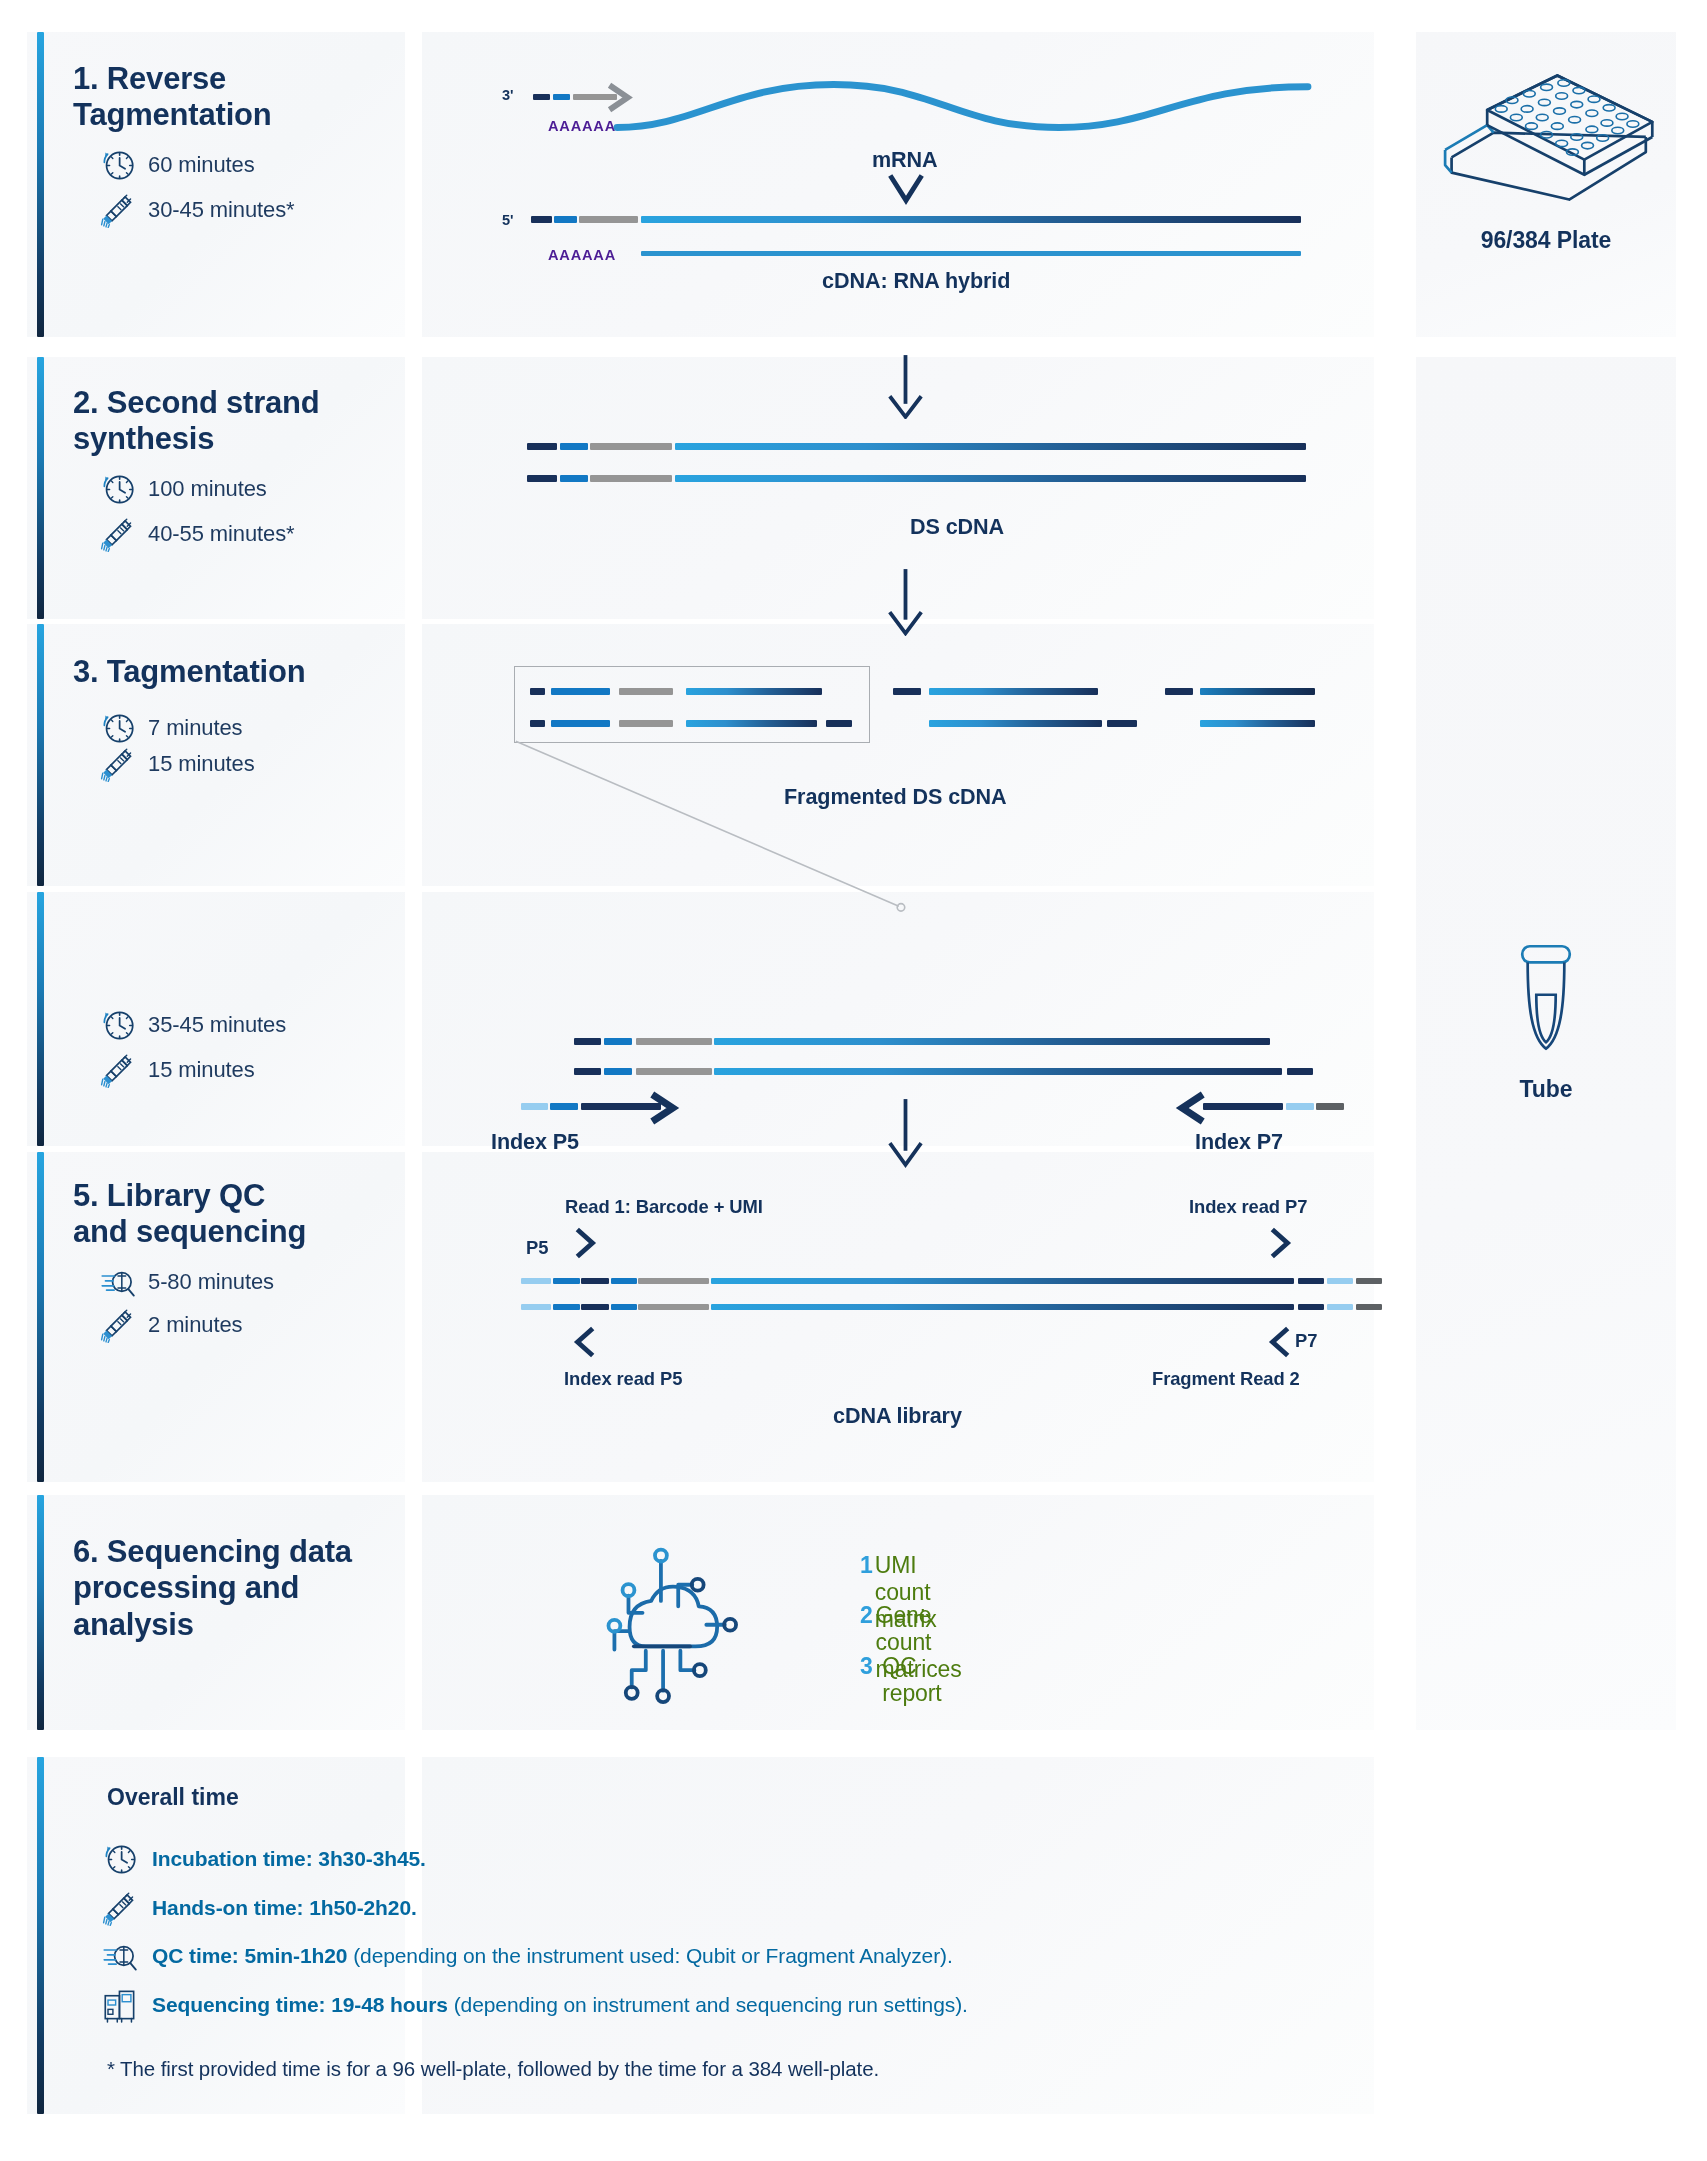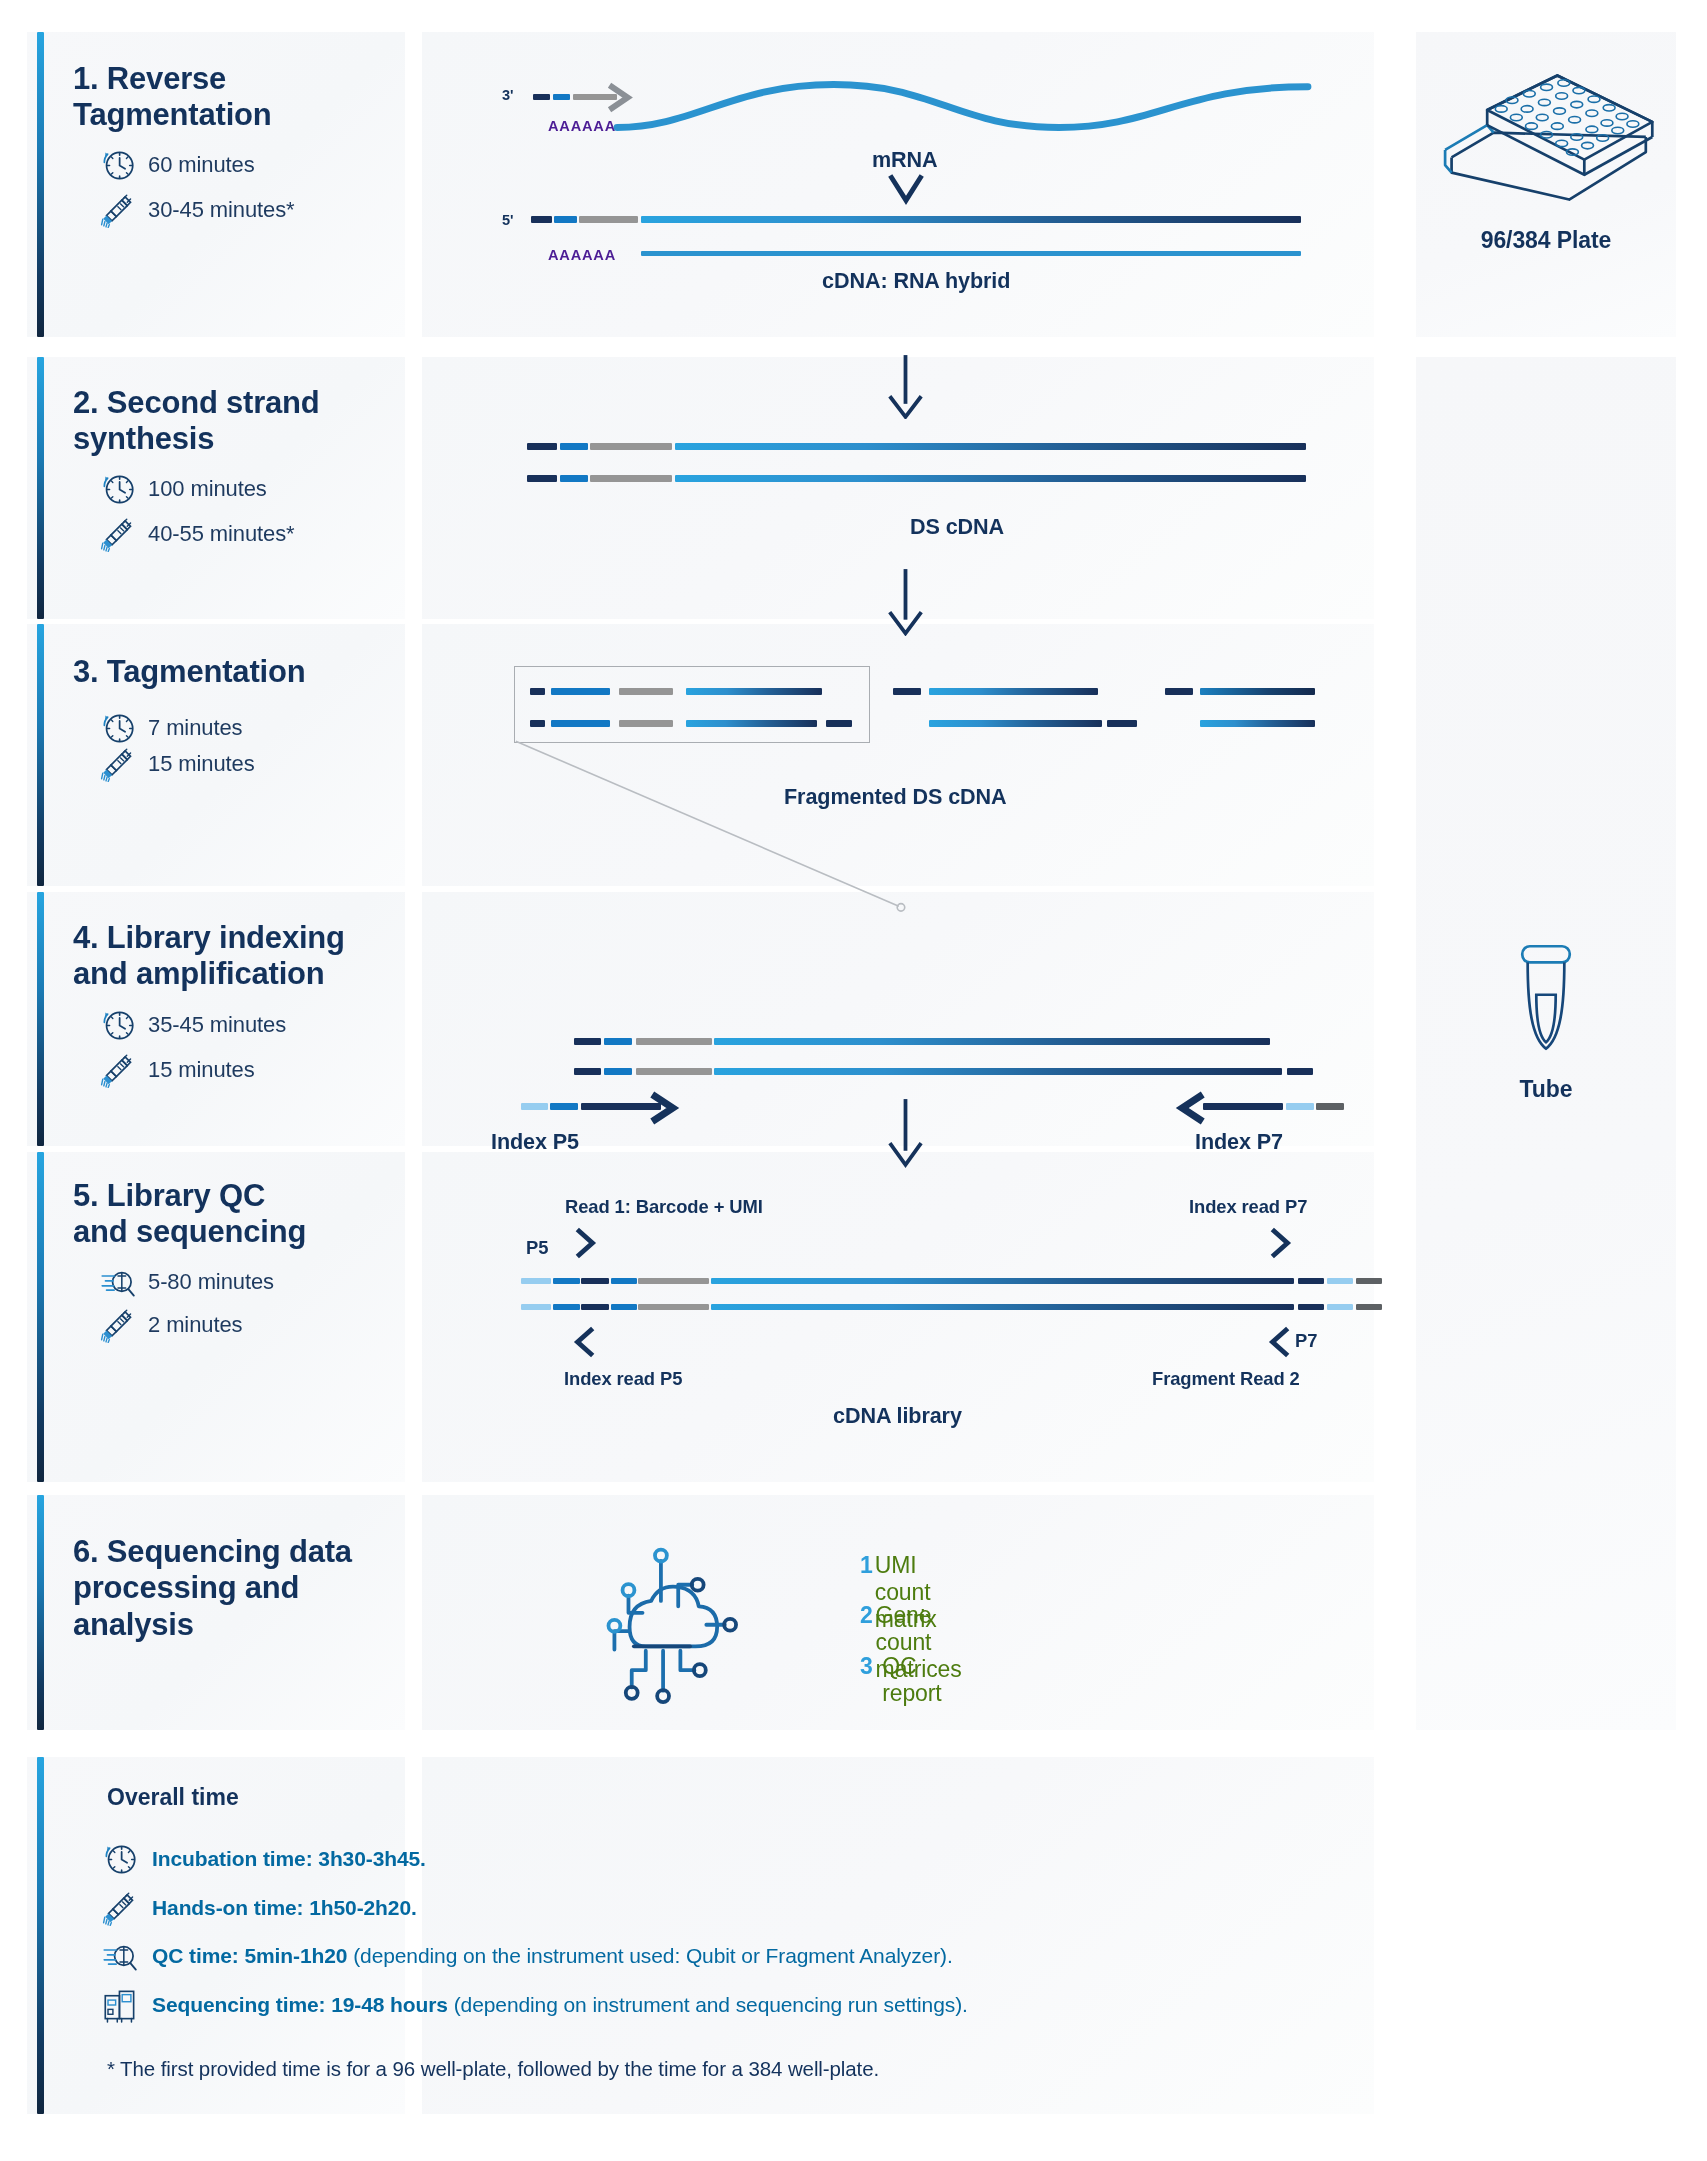--- a/index.html
+++ b/index.html
@@ -278,24 +278,20 @@
   <div class="strand seg-grad3" style="left:1200px;top:688px;width:115px;"></div>
   <div class="strand seg-grad" style="left:1200px;top:720px;width:115px;"></div>
 
   <div class="dlabel" style="left:784px;top:784px;">Fragmented DS cDNA</div>
 
   <svg class="leader" style="left:511px;top:738px;" width="411" height="178" viewBox="0 0 760 330">
     <path d="M8 6 L718 312" stroke="#b9bdc2" stroke-width="3" fill="none"></path>
     <circle cx="722" cy="314" r="7" fill="none" stroke="#b9bdc2" stroke-width="3"></circle>
   </svg>
 
-  <div class="step-title" style="top:920px;">
-    <span>4. Library indexing</span><br>
-    <span>and amplification</span>
-  </div>
   <div class="meta-row" style="top:1007px;">
     <svg class="icn" viewBox="0 0 66 66">
         <use href="#g-clock"></use>
       </svg>
     <span class="mtext">35-45 minutes</span>
   </div>
   <div class="meta-row" style="top:1052px;">
     <svg class="icn" viewBox="0 0 66 66">
         <use href="#g-pipette"></use>
       </svg>

